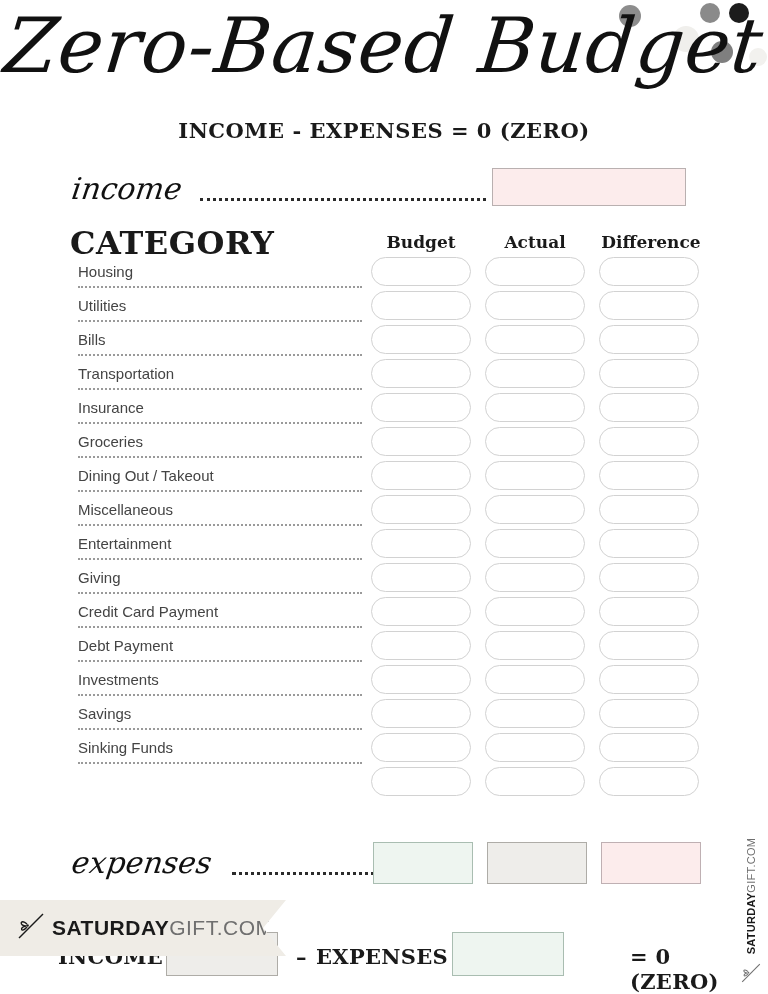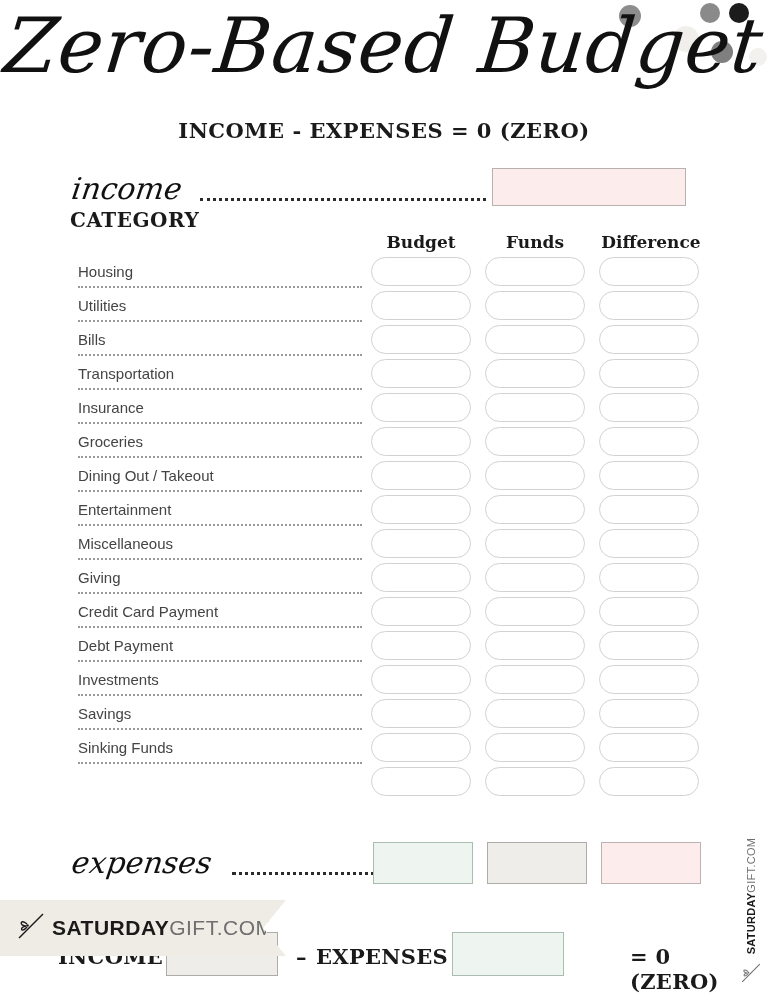--- a/index.html
+++ b/index.html
@@ -96,22 +96,22 @@
 
   
   .col-head {
     position: absolute;
     font-family: "DejaVu Serif", serif;
     font-weight: 700;
     color: #1a1a1a;
   }
   .category-head {
     left: 70px;
-    top: 208px;
-    font-size: 20px;
+    top: 224px;
+    font-size: 32px;
     letter-spacing: 0.5px;
   }
   .head-budget, .head-actual, .head-diff {
     top: 232px;
     font-size: 17px;
     text-align: center;
     width: 100px;
   }
   .head-budget { left: 371px; }
   .head-actual { left: 485px; }
@@ -294,21 +294,21 @@
 <div class="subtitle">INCOME - EXPENSES = 0 (ZERO)</div>
 
 <div class="income-row">
   <div class="script-label income-label">income</div>
   <div class="leader"></div>
   <div class="income-box"></div>
 </div>
 
 <div class="col-head category-head">CATEGORY</div>
 <div class="col-head head-budget">Budget</div>
-<div class="col-head head-actual">Funds</div>
+<div class="col-head head-actual">Actual</div>
 <div class="col-head head-diff">Difference</div>
 
 <div class="table" id="table-body">
     <div class="row">
       <div class="cat-cell">
         <span class="cat-text">Housing</span>
       </div>
       <div class="pill c1"></div>
       <div class="pill c2"></div>
       <div class="pill c3"></div>
@@ -356,29 +356,29 @@
     <div class="row">
       <div class="cat-cell">
         <span class="cat-text">Dining Out / Takeout</span>
       </div>
       <div class="pill c1"></div>
       <div class="pill c2"></div>
       <div class="pill c3"></div>
     </div>
     <div class="row">
       <div class="cat-cell">
+        <span class="cat-text">Miscellaneous</span>
+      </div>
+      <div class="pill c1"></div>
+      <div class="pill c2"></div>
+      <div class="pill c3"></div>
+    </div>
+    <div class="row">
+      <div class="cat-cell">
         <span class="cat-text">Entertainment</span>
-      </div>
-      <div class="pill c1"></div>
-      <div class="pill c2"></div>
-      <div class="pill c3"></div>
-    </div>
-    <div class="row">
-      <div class="cat-cell">
-        <span class="cat-text">Miscellaneous</span>
       </div>
       <div class="pill c1"></div>
       <div class="pill c2"></div>
       <div class="pill c3"></div>
     </div>
     <div class="row">
       <div class="cat-cell">
         <span class="cat-text">Giving</span>
       </div>
       <div class="pill c1"></div>

